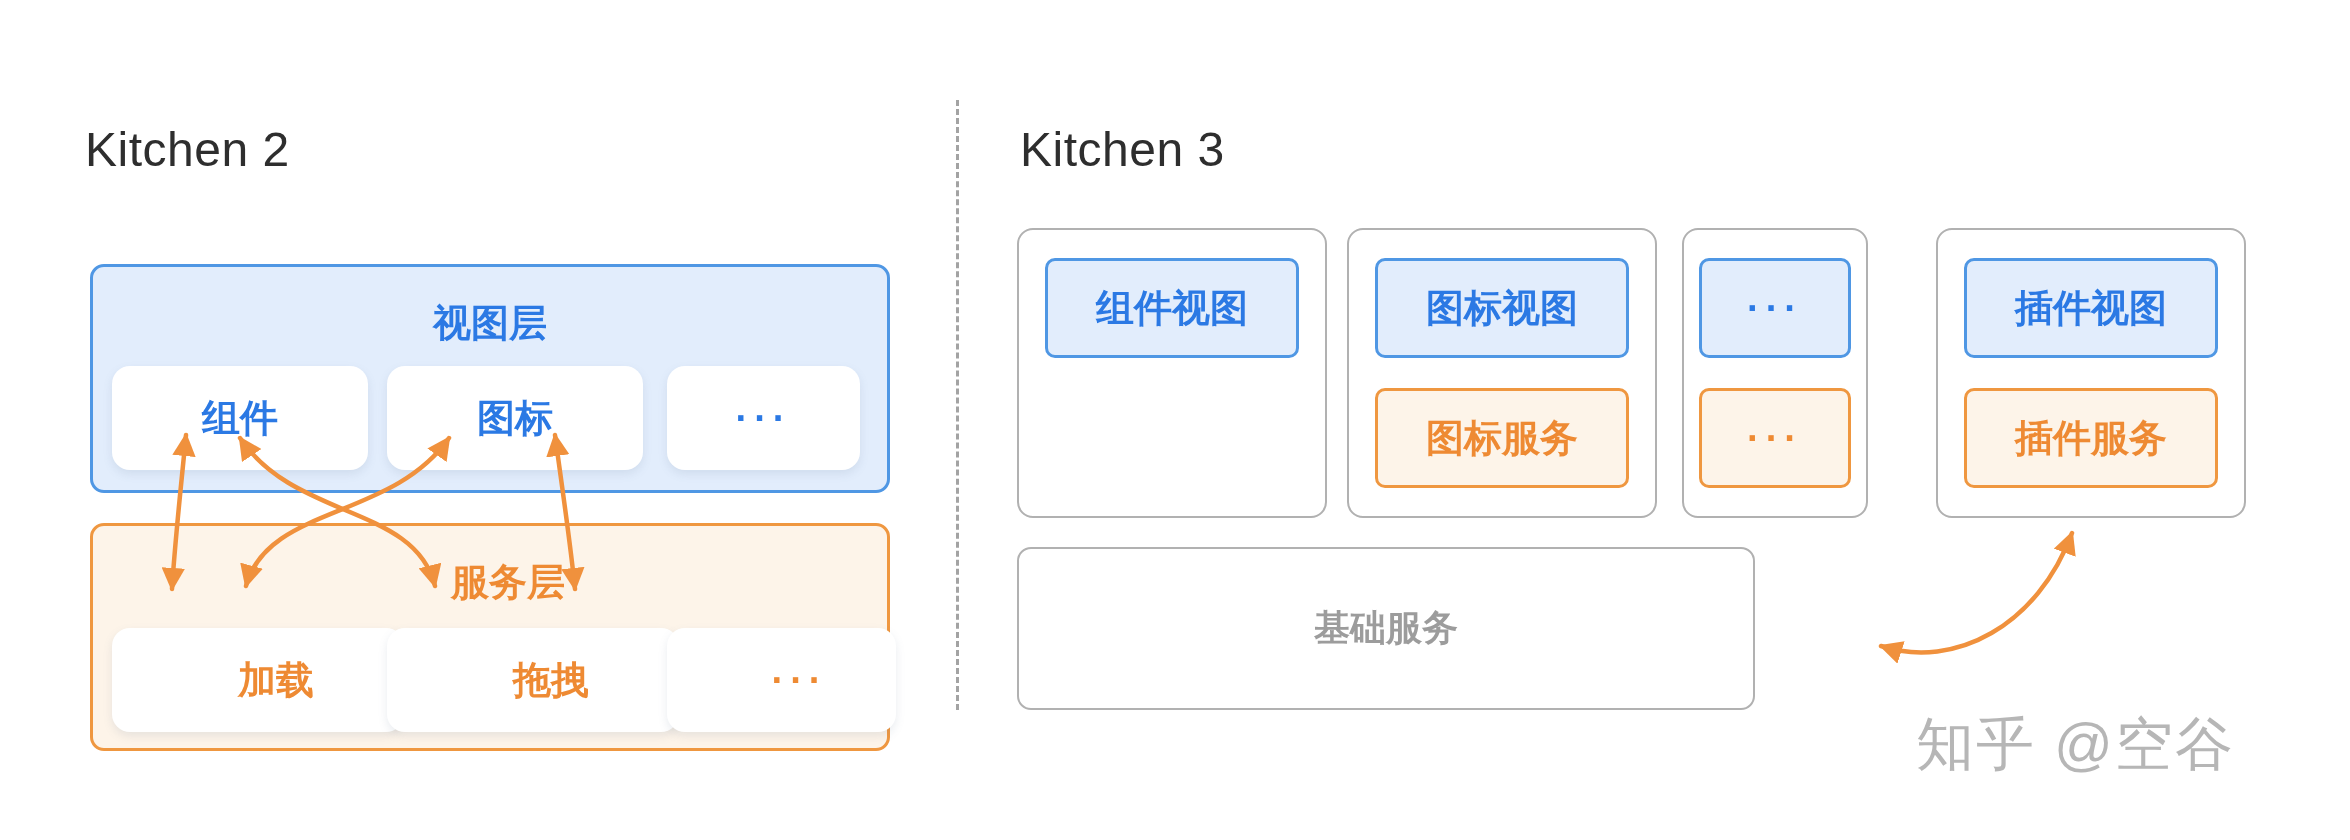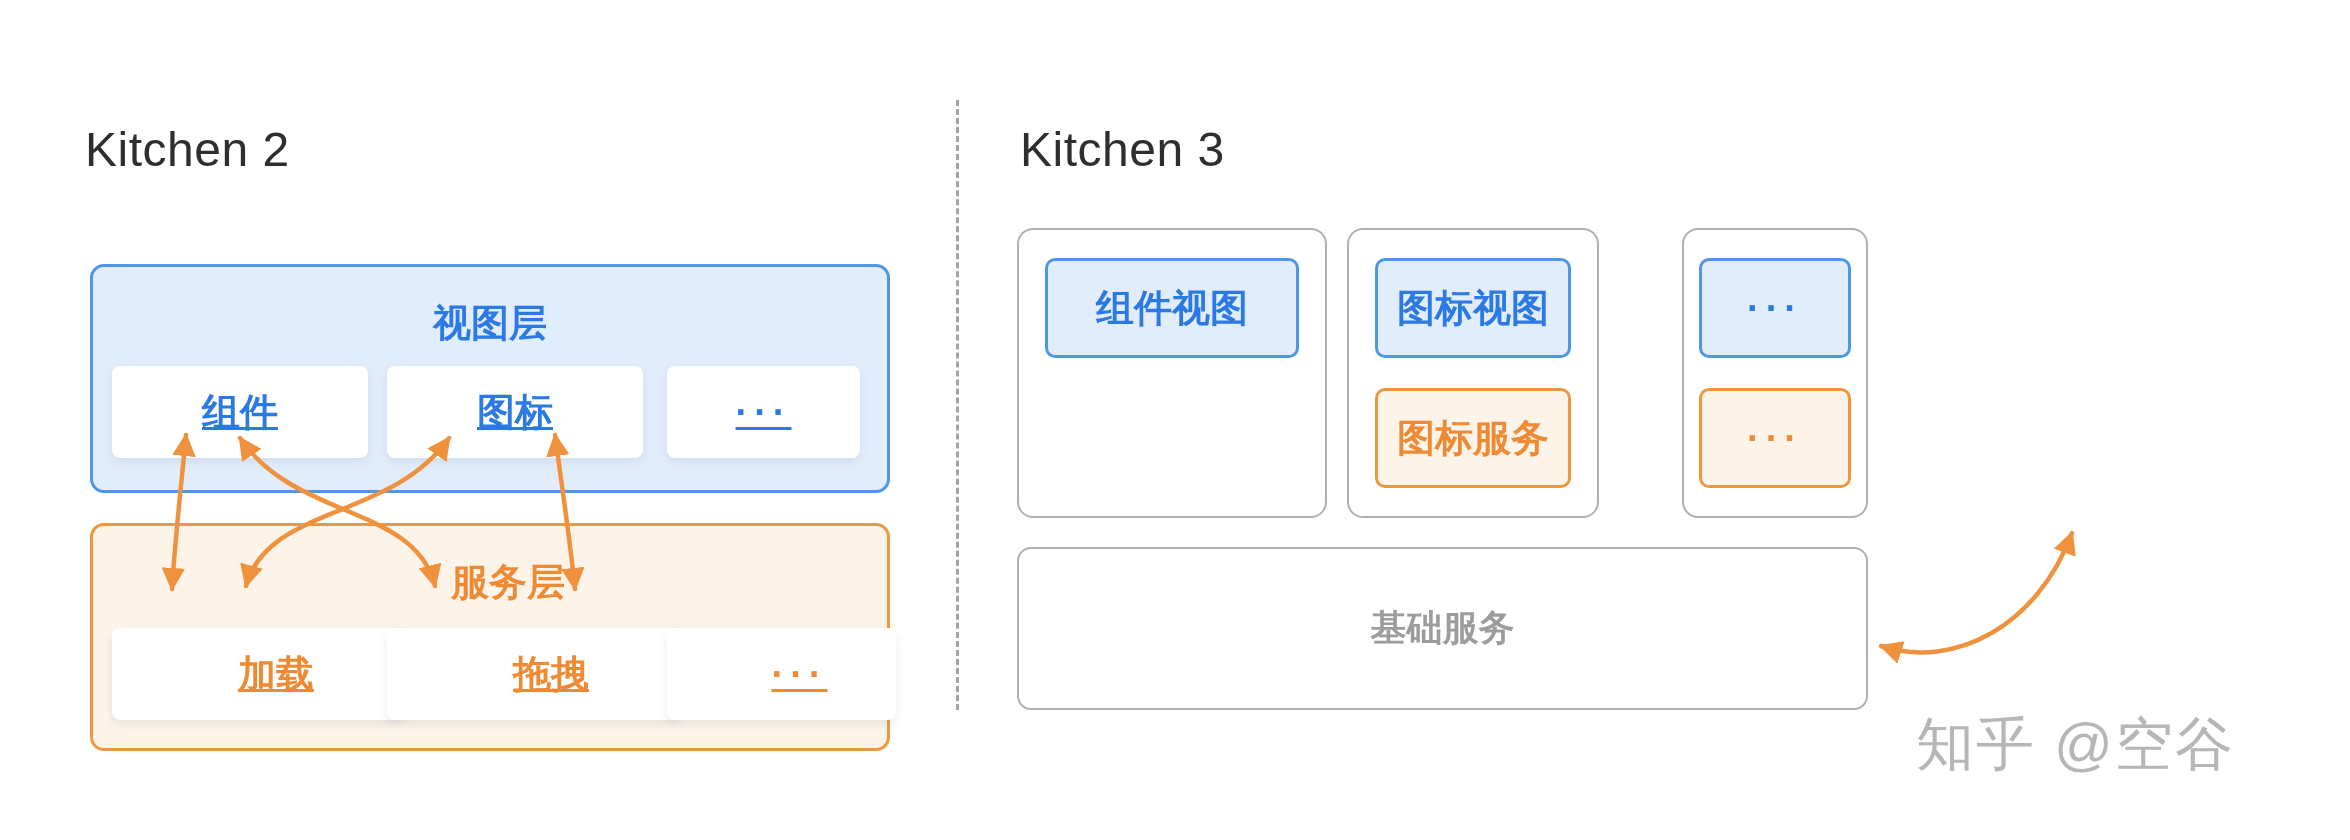--- a/index.html
+++ b/index.html
@@ -29,53 +29,52 @@
     top:487px;height:228px;
     background:var(--orange-fill);border:3px solid var(--orange-border);
   }
   .layer-label{
     position:absolute;left:0;right:0;top:31px;text-align:center;
     font-size:38px;font-weight:700;
   }
   .blue-text{color:var(--blue-text);}
   .orange-text{color:var(--orange-text);padding-left:36px;}
   .cell{
-    position:absolute;height:92px;background:var(--cell-bg);border-radius:8px;
+    position:absolute;height:104px;background:var(--cell-bg);border-radius:18px;
     display:flex;align-items:center;justify-content:center;
     font-size:38px;font-weight:700;
     box-shadow:0 4px 10px rgba(96,118,150,0.14);
-    text-decoration:underline;
   }
   .view-layer .cell{top:99px;}
   .service-layer .cell{top:102px;}
   .cell.pos1{left:19px;width:256px;}
   .cell.pos2{left:294px;width:256px;}
   .cell.pos3{left:574px;width:193px;}
   .dots{letter-spacing:6px;font-weight:700;}
 
   
   .card{
     position:absolute;top:228px;height:290px;box-sizing:border-box;
     background:#ffffff;border:2px solid var(--card-border);border-radius:16px;
   }
   .card.c1{left:1017px;width:310px;}
-  .card.c2{left:1347px;width:252px;}
+  .card.c2{left:1347px;width:310px;}
   .card.c3{left:1682px;width:186px;}
   .card.c4{left:1936px;width:310px;}
   .inner-box{
     position:absolute;left:26px;right:26px;height:100px;border-radius:10px;
     display:flex;align-items:center;justify-content:center;
     font-size:38px;font-weight:700;box-sizing:border-box;
   }
   .card.c3 .inner-box{left:15px;right:15px;}
   .inner-view{top:28px;background:var(--blue-fill);border:3px solid var(--blue-border);color:var(--blue-text);}
   .inner-service{top:158px;background:var(--orange-fill);border:3px solid var(--orange-border);color:var(--orange-text);}
 
   .base-box{
-    position:absolute;left:1017px;top:547px;width:851px;height:163px;box-sizing:border-box;
+    position:absolute;left:1017px;top:547px;width:738px;height:163px;box-sizing:border-box;
     background:#ffffff;border:2px solid var(--card-border);border-radius:14px;
     display:flex;align-items:center;justify-content:center;
     font-size:36px;font-weight:700;color:var(--muted-text);
   }
 
   
   .arrows{position:absolute;left:0;top:0;width:2350px;height:840px;pointer-events:none;}
   .arrows path.link{fill:none;stroke:var(--arrow);stroke-width:4.5;stroke-linecap:round;}
   .arrows .head{fill:var(--arrow);}
 
@@ -113,20 +112,24 @@
     <div class="inner-box inner-view">组件视图</div>
   </div>
   <div class="card c2">
     <div class="inner-box inner-view">图标视图</div>
     <div class="inner-box inner-service">图标服务</div>
   </div>
   <div class="card c3">
     <div class="inner-box inner-view dots">···</div>
     <div class="inner-box inner-service dots">···</div>
   </div>
+  <div class="card c4">
+    <div class="inner-box inner-view">插件视图</div>
+    <div class="inner-box inner-service">插件服务</div>
+  </div>
 
   <div class="base-box">基础服务</div>
 
   <svg class="arrows" viewBox="0 0 2350 840" xmlns="http://www.w3.org/2000/svg">
     <defs>
       <marker id="ah" viewBox="0 0 10 10" refX="9" refY="5" markerWidth="5.2" markerHeight="5.2" orient="auto-start-reverse">
         <path class="head" d="M 0 0 L 10 5 L 0 10 z"></path>
       </marker>
     </defs>
     <path class="link" d="M 186,435 C 181,487 175,540 172,589" marker-start="url(#ah)" marker-end="url(#ah)"></path>

